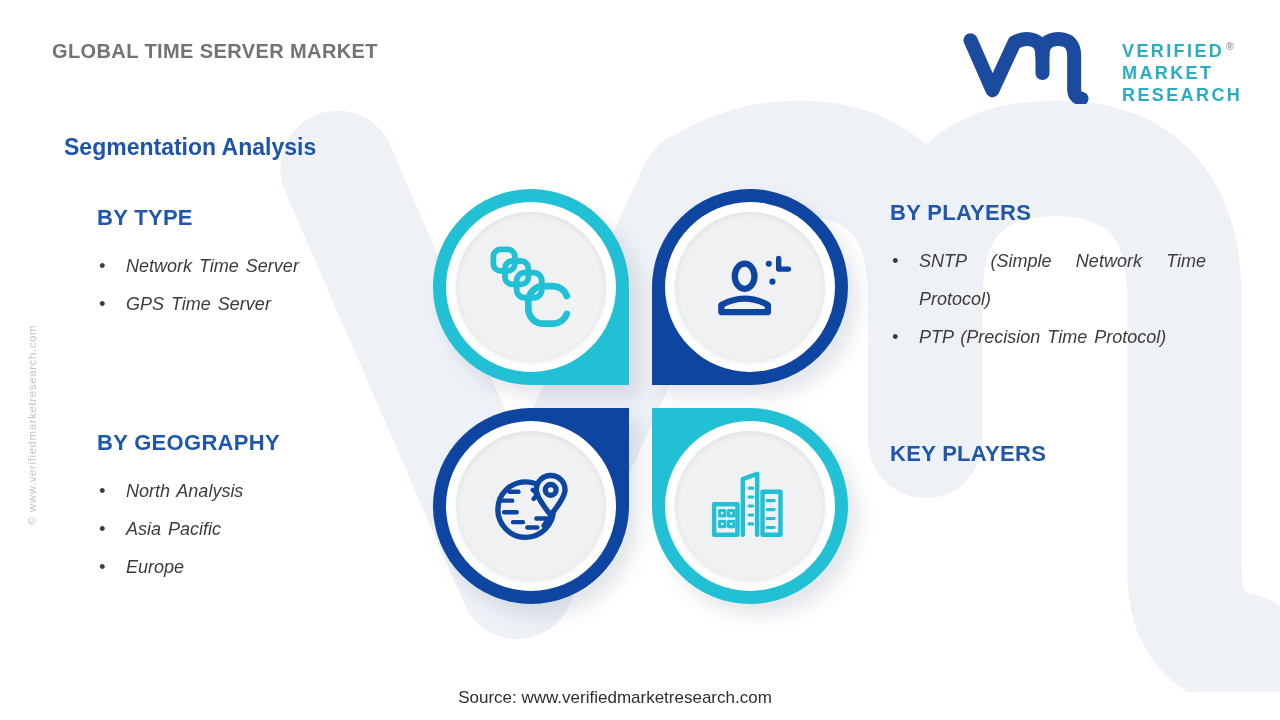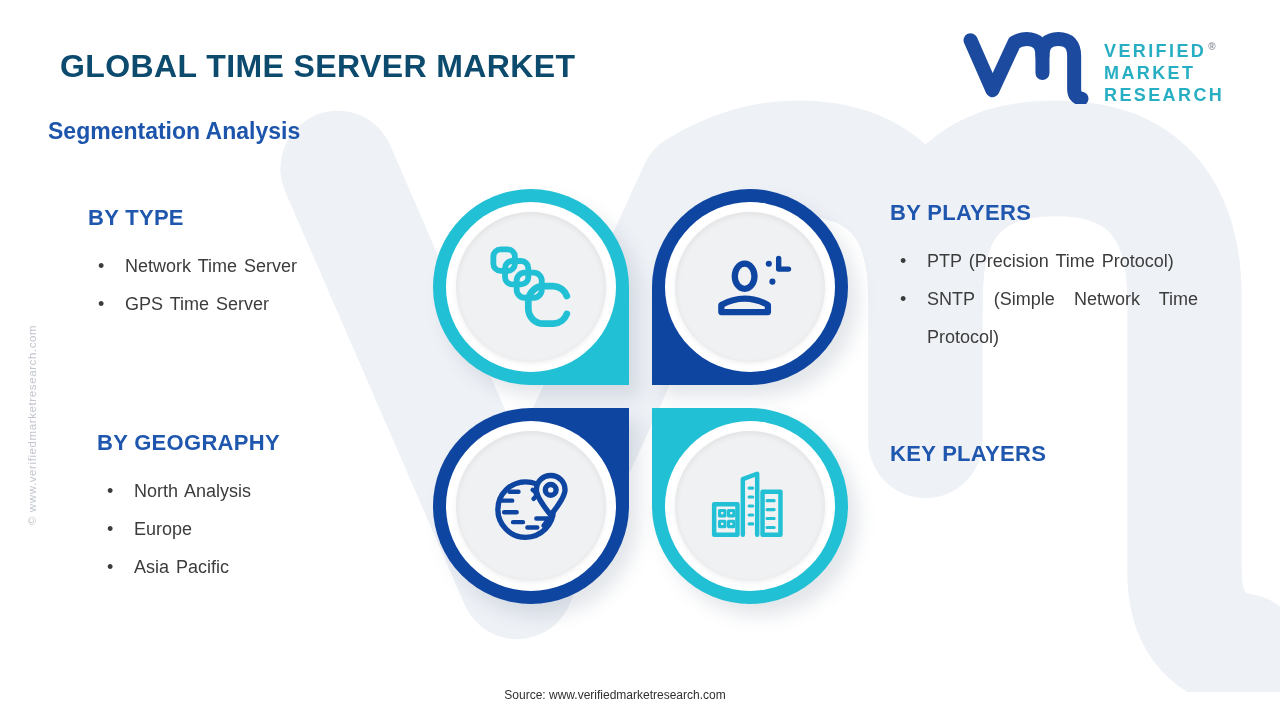--- a/index.html
+++ b/index.html
@@ -3,23 +3,23 @@
 <meta charset="utf-8">
 <style>
   html,body{margin:0;padding:0;}
   body{
     width:1280px;height:720px;position:relative;overflow:hidden;
     background:#ffffff;font-family:"Liberation Sans",sans-serif;
   }
   
   .watermark{position:absolute;left:268px;top:88px;width:1046px;height:604px;color:#eef1f6;z-index:0;}
   
-  .title{position:absolute;left:48px;top:36px;font-size:32px;font-weight:bold;color:#0c4a6e;z-index:2;margin:12px;letter-spacing:.4px;}
-  .subtitle{position:absolute;left:48px;top:118px;font-size:23px;font-weight:bold;color:#1d55ac;z-index:2;margin:0;}
-  .logo{position:absolute;left:962px;top:30px;display:flex;gap:14px;align-items:flex-start;z-index:2;}
+  .title{position:absolute;left:48px;top:36px;font-size:20px;font-weight:bold;color:#737373;z-index:2;margin:4px;letter-spacing:.4px;}
+  .subtitle{position:absolute;left:48px;top:118px;font-size:23px;font-weight:bold;color:#1d55ac;z-index:2;margin:16px;}
+  .logo{position:absolute;left:962px;top:30px;display:flex;gap:32px;align-items:flex-start;z-index:2;}
   .logo-mark{width:128px;height:74px;color:#1b4a9e;flex:0 0 auto;}
   .logo-text{font-size:18px;font-weight:bold;color:#27aec3;letter-spacing:2.4px;line-height:22px;padding-top:6px;white-space:nowrap;}
   .logo-text sup{font-size:10px;color:#8b919a;letter-spacing:0;margin-left:2px;}
   
   .cluster{position:absolute;left:433px;top:189px;display:grid;z-index:1;
     grid-template-columns:196px 196px;grid-template-rows:196px 196px;gap:23px;}
   .cell{position:relative;box-shadow:10px 12px 18px rgba(100,115,140,.18);}
   .cell.teal{background:#21c0d5;}
   .cell.blue{background:#0e45a0;}
   .cell.tl{border-radius:50% 50% 0 50%;}
@@ -29,29 +29,29 @@
   .cell .white{position:absolute;inset:13px;background:#ffffff;border-radius:50%;}
   .cell .gray{position:absolute;inset:23px;background:#f0f1f3;border-radius:50%;
     box-shadow:inset 0 2px 6px rgba(0,0,0,.07),0 2px 5px rgba(0,0,0,.06);
     display:flex;align-items:center;justify-content:center;}
   .cell .gray svg{width:86px;height:86px;}
   .teal-ic{color:#21c0d5;}
   .blue-ic{color:#0e45a0;}
   
   .section{position:absolute;z-index:2;}
   .section h3{margin:0 0 16px 0;font-size:22px;font-weight:bold;color:#2057ae;letter-spacing:.3px;}
-  .section ul{list-style:none;margin:8px;padding:0;}
+  .section ul{list-style:none;margin:0;padding:0;font-style:italic;}
   .section li{position:relative;padding-left:29px;font-size:18px;color:#3c3c3c;line-height:38px;word-spacing:2px;text-align:justify;}
   .section li::before{content:"\2022";position:absolute;left:2px;color:#3c3c3c;}
-  #sec-type{left:88px;top:205px;width:300px;}
+  #sec-type{left:97px;top:205px;width:300px;}
   #sec-geo{left:97px;top:430px;width:330px;}
   #sec-protocol{left:890px;top:200px;width:316px;}
   #sec-players{left:890px;top:441px;width:330px;}
   
-  .source{position:absolute;left:0;top:688px;width:1230px;text-align:center;font-size:12px;color:#2f2f2f;z-index:2;}
+  .source{position:absolute;left:0;top:688px;width:1230px;text-align:center;font-size:17px;color:#2f2f2f;z-index:2;}
   .side-note{position:absolute;left:26px;top:525px;transform:rotate(-90deg);transform-origin:0 0;
     white-space:nowrap;font-size:11.5px;color:#c2c6cd;letter-spacing:.6px;z-index:2;}
 </style>
 </head>
 <body>
 
 <main>
 
   <svg class="watermark" viewBox="0 0 210 120" preserveAspectRatio="none" aria-hidden="true">
     <g fill="none" stroke="currentColor" stroke-width="23" stroke-linecap="round" stroke-linejoin="round">
@@ -149,31 +149,31 @@
     <h3>BY TYPE</h3>
     <ul>
       <li>Network Time Server</li>
       <li>GPS Time Server</li>
     </ul>
   </section>
 
   <section class="section" id="sec-protocol">
     <h3>BY PLAYERS</h3>
     <ul>
+      <li>SNTP (Simple Network Time Protocol)</li>
       <li>PTP (Precision Time Protocol)</li>
-      <li>SNTP (Simple Network Time Protocol)</li>
     </ul>
   </section>
 
   <section class="section" id="sec-geo">
     <h3>BY GEOGRAPHY</h3>
     <ul>
       <li>North Analysis</li>
+      <li>Asia Pacific</li>
       <li>Europe</li>
-      <li>Asia Pacific</li>
     </ul>
   </section>
 
   <section class="section" id="sec-players">
     <h3>KEY PLAYERS</h3>
   </section>
 
   <div class="source">Source: www.verifiedmarketresearch.com</div>
 
 </main>

